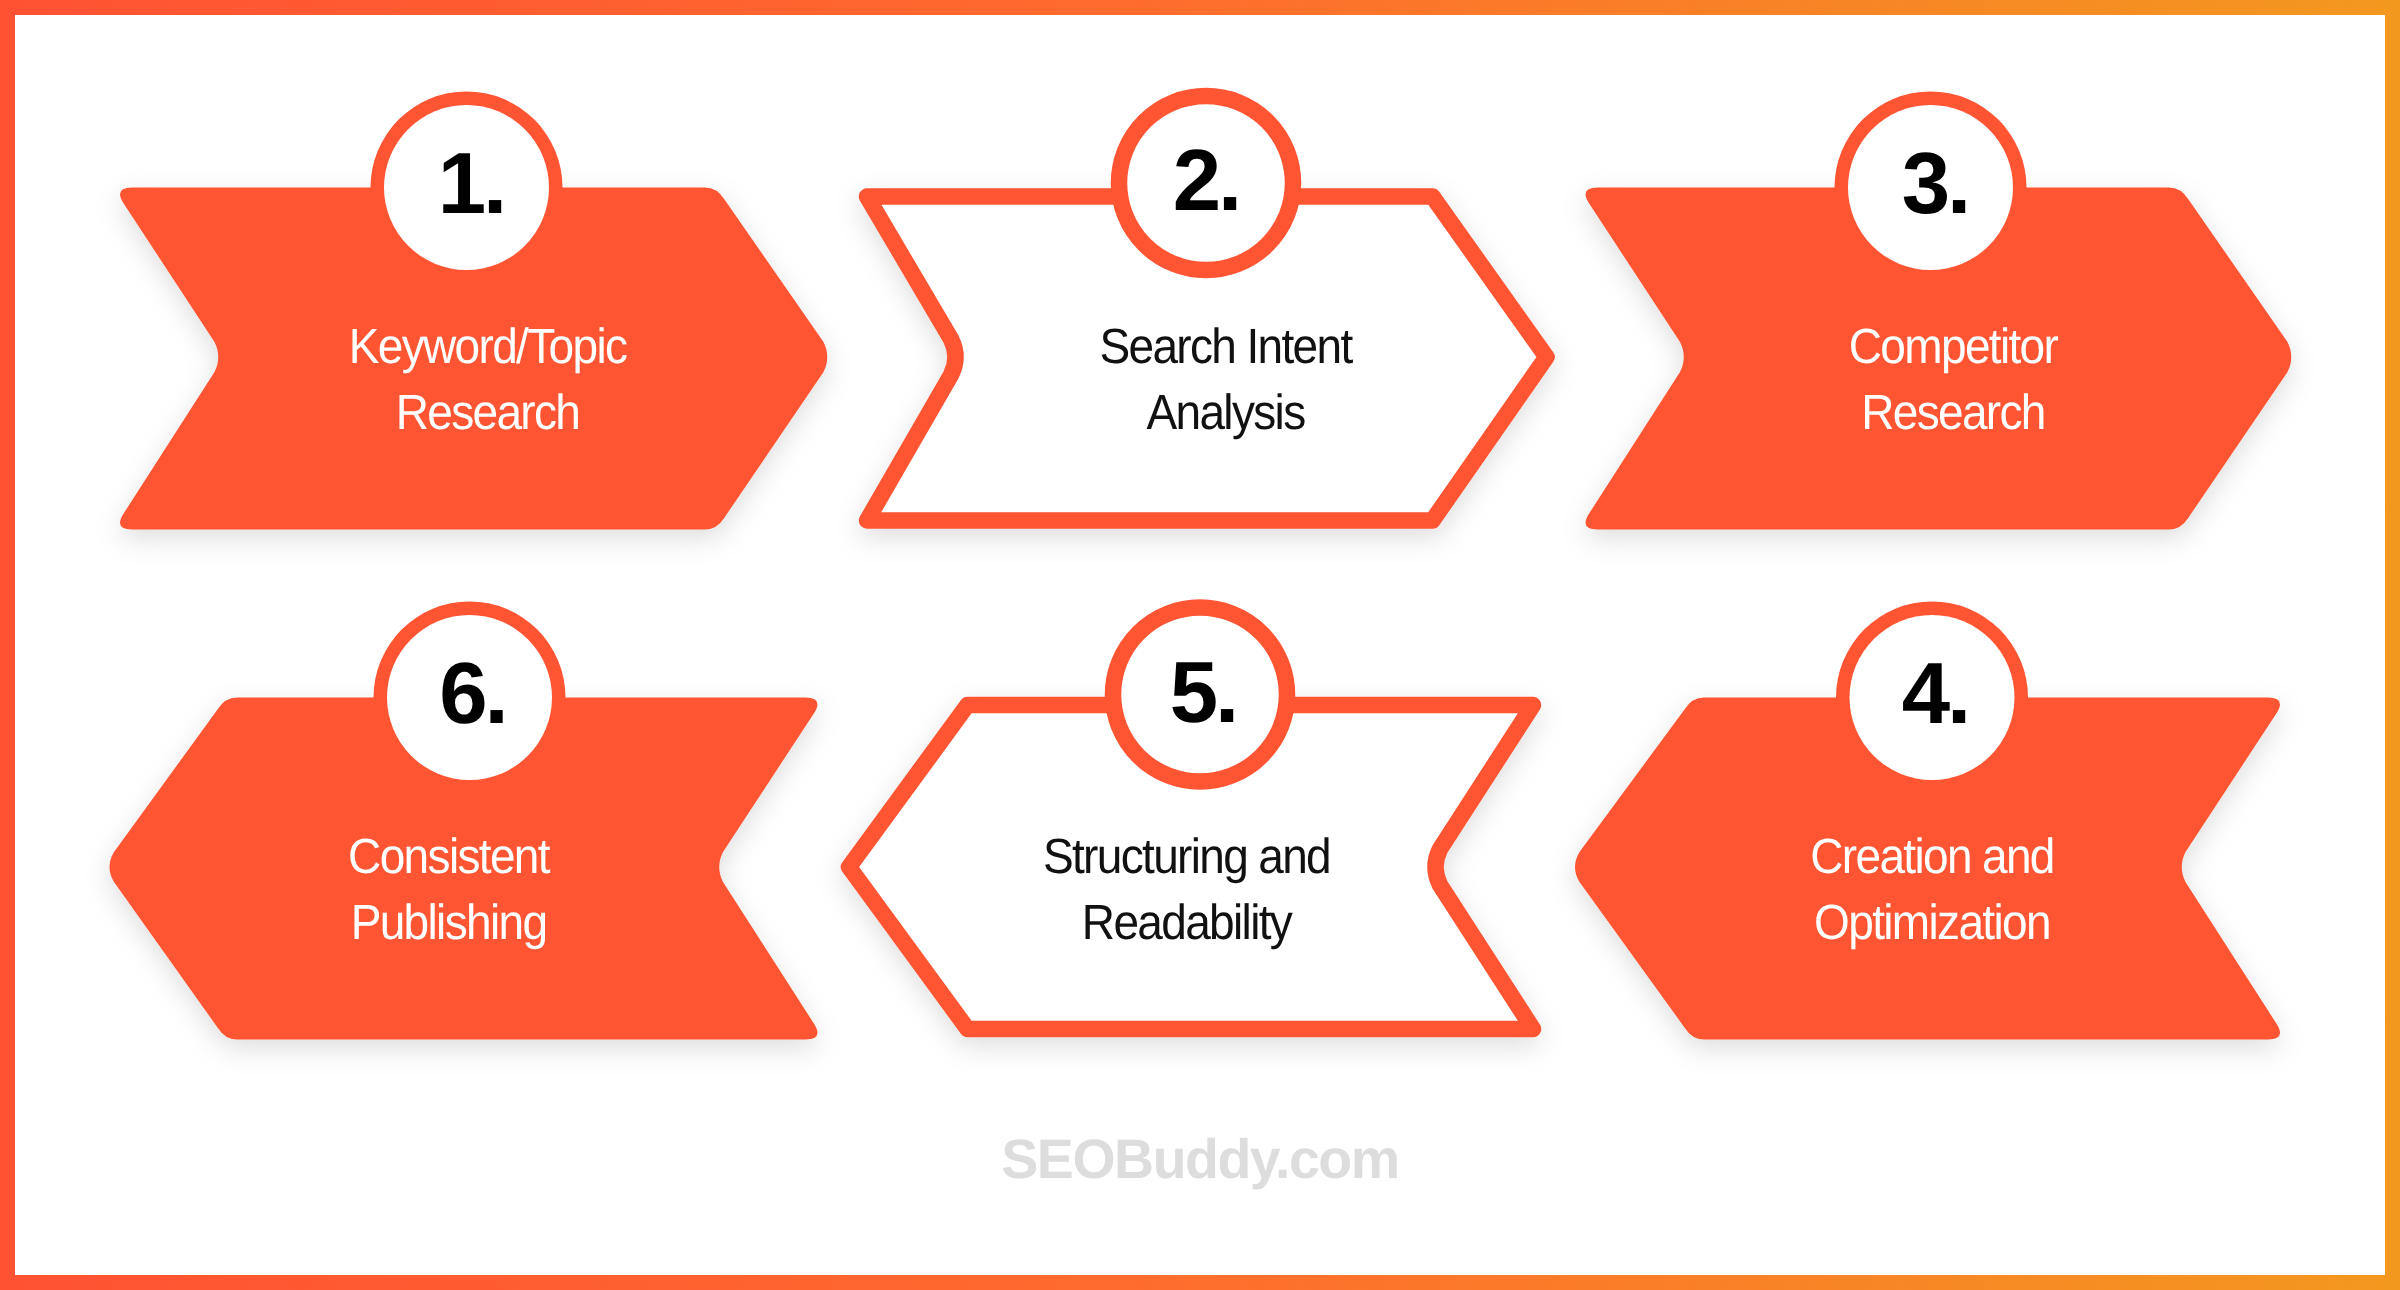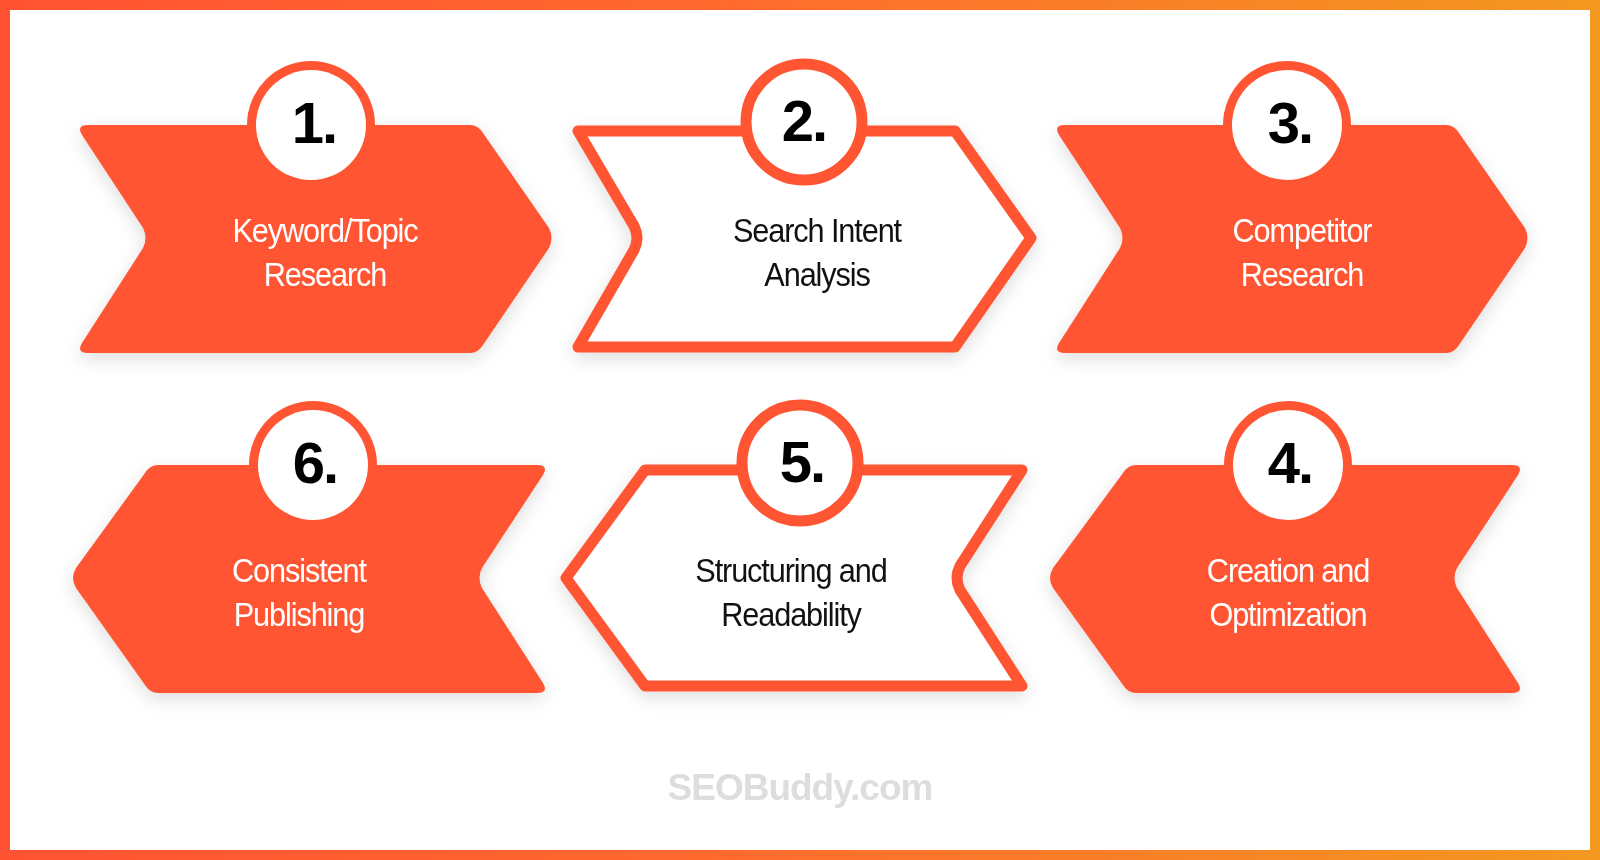--- a/index.html
+++ b/index.html
@@ -5,21 +5,21 @@
   html, body { margin:0; padding:0; }
   body { width:1600px; height:860px; position:relative; overflow:hidden; background:#ffffff; font-family:"Liberation Sans", sans-serif; }
   .frame { position:absolute; left:0; top:0; width:1600px; height:860px; box-sizing:border-box;
     background:linear-gradient(90deg, #FF5233 0%, #FF6A2E 45%, #F3981F 100%); }
   .canvas { position:absolute; left:10px; top:10px; width:1580px; height:840px; background:#ffffff; }
   svg.shapes { position:absolute; left:0; top:0; width:1600px; height:860px; }
   .label { position:absolute; width:340px; text-align:center; font-size:33px; line-height:44px; letter-spacing:-1.2px; transform:scaleX(0.93); transform-origin:center; }
   .label.light { color:#ffffff; }
   .label.dark { color:#111111; }
   .num { position:absolute; width:110px; height:60px; text-align:center; font-weight:bold; font-size:58px; line-height:60px; color:#000000; letter-spacing:-2px; }
-  .watermark { position:absolute; left:600px; top:752px; width:400px; text-align:center; font-weight:bold; font-size:37px; color:#dddddd; letter-spacing:-1px;margin-top:15px; }
+  .watermark { position:absolute; left:600px; top:752px; width:400px; text-align:center; font-weight:bold; font-size:37px; color:#dddddd; letter-spacing:-1px; }
 </style>
 </head>
 <body>
 
 <div class="frame"></div>
 <div class="canvas"></div>
 
 <svg class="shapes" viewBox="0 0 1600 860">
   <defs>
     <filter id="sh" x="-20%" y="-20%" width="140%" height="150%">

